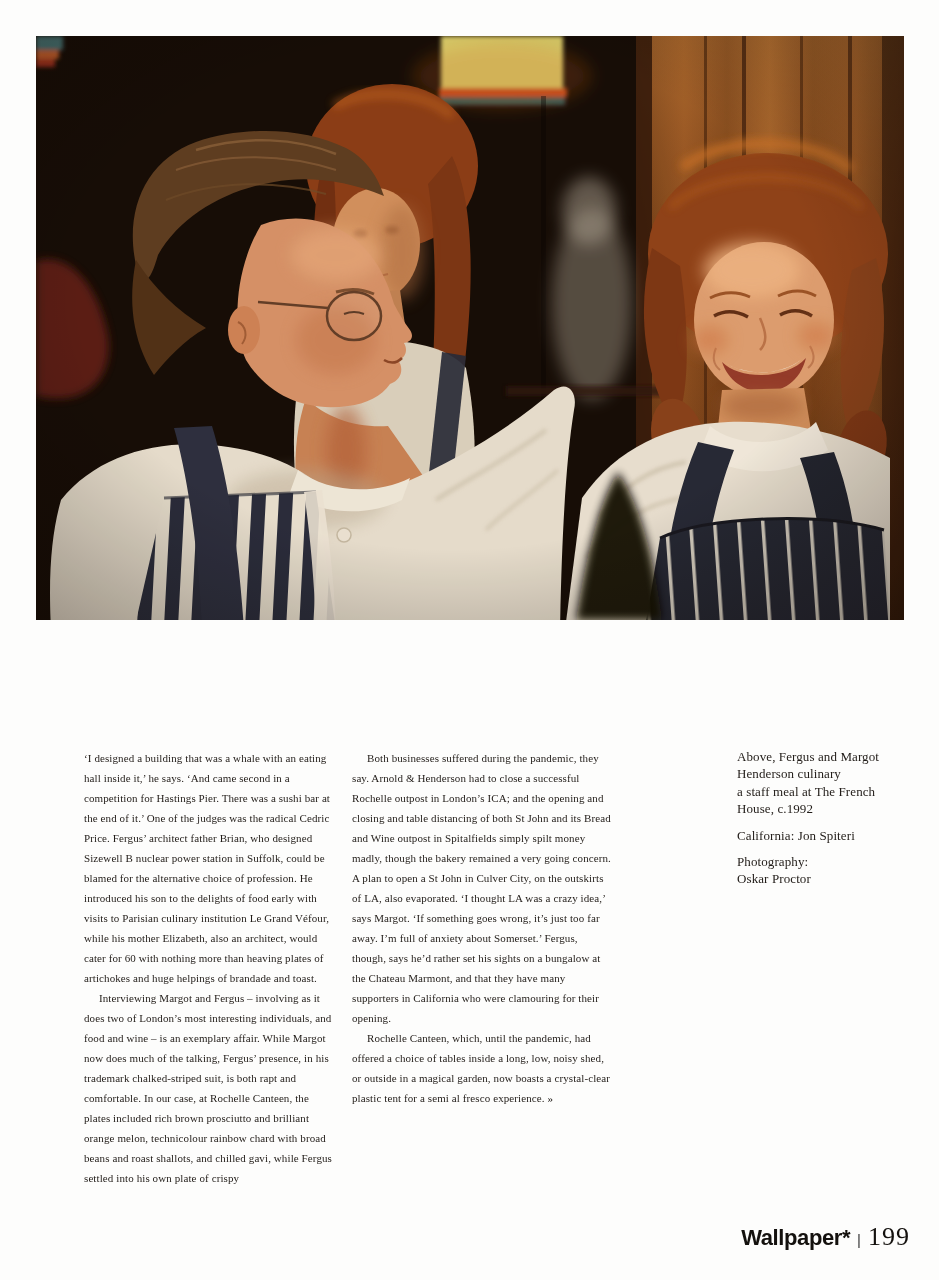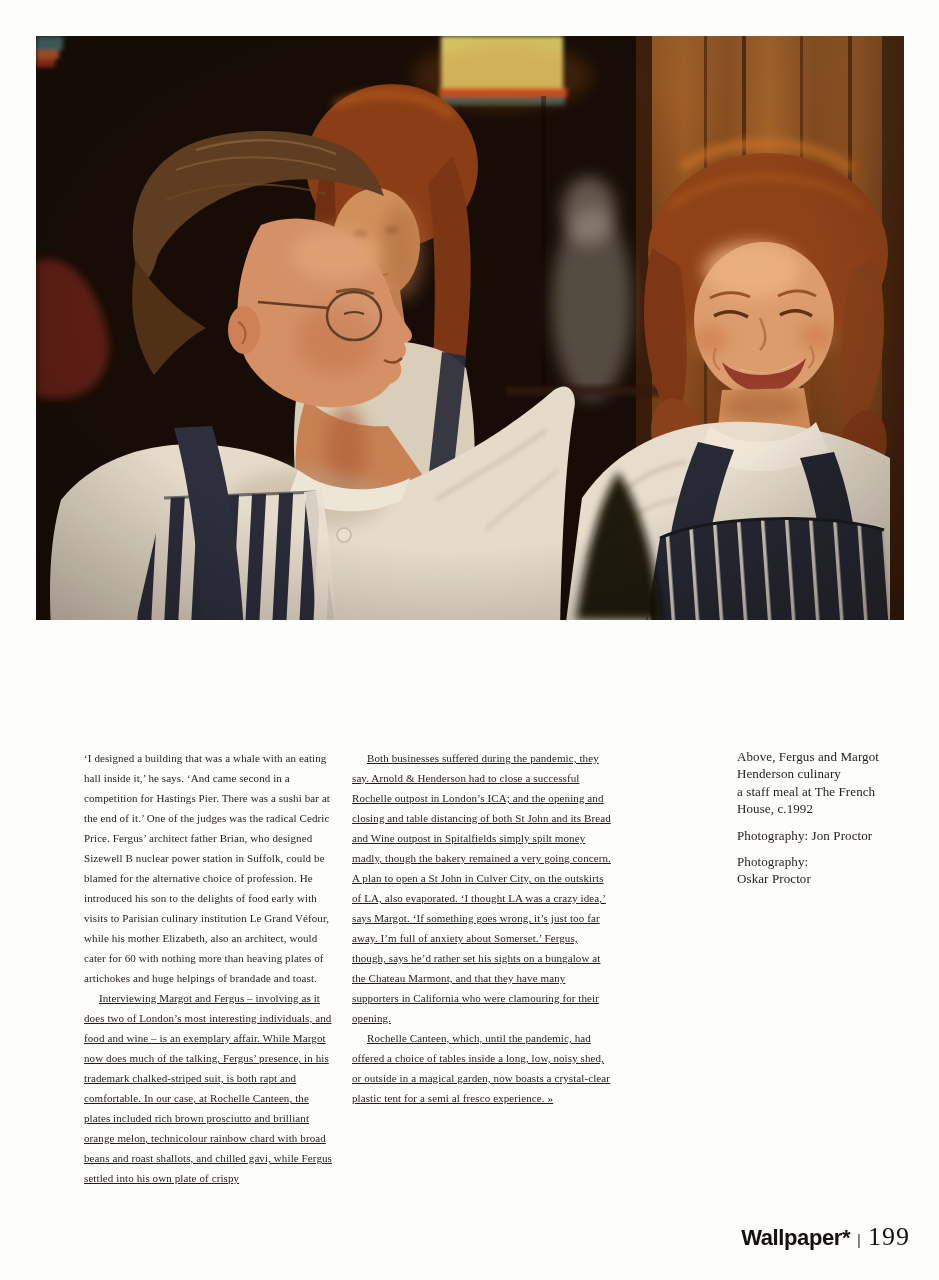--- a/index.html
+++ b/index.html
@@ -2,21 +2,21 @@
 <html><head>
 <meta charset="utf-8">
 <style>
   html,body{margin:0;padding:0;background:#e8e8e8;}
   .page{position:relative;width:939px;height:1280px;background:#fdfdfc;margin:0 auto;overflow:hidden;font-family:"Liberation Serif",serif;}
   .photo{position:absolute;left:36px;top:36px;width:868px;height:584px;margin:0;overflow:hidden;background:#0f0905;}
   .photo svg{display:block;width:100%;height:100%;}
   .article{position:absolute;left:0;top:748px;width:939px;}
   .col{position:absolute;top:0;color:#211c18;}
   .col p{margin:0;font-size:11px;line-height:20px;letter-spacing:.1px;}
-  .col p.indent{text-indent:15px;text-decoration:underline;}
+  .col p.indent{text-indent:15px;}
   .col1{left:84px;width:254px;}
   .col2{left:352px;width:260px;}
   .col3{left:737px;width:178px;}
   .col3 p{margin:0 0 9px;white-space:pre-line;font-size:13px;line-height:17.4px;}
   .footer{position:absolute;top:1222px;right:29px;display:flex;align-items:baseline;color:#14110e;}
   .brand{font-family:"Liberation Sans",sans-serif;font-weight:bold;font-size:22px;letter-spacing:-.4px;}
   .divider{font-family:"Liberation Sans",sans-serif;font-weight:300;font-size:15px;color:#3a3a3a;margin:0 7px;}
   .pagenum{font-family:"Liberation Serif",serif;font-size:26px;letter-spacing:1px;}
 </style>
 </head>
@@ -193,21 +193,21 @@
     </div>
     <div class="col col2">
       <p class="indent">Both businesses suffered during the pandemic, they say. Arnold &amp; Henderson had to close a successful Rochelle outpost in London’s ICA; and the opening and closing and table distancing of both St John and its Bread and Wine outpost in Spitalfields simply spilt money madly, though the bakery remained a very going concern. A plan to open a St John in Culver City, on the outskirts of LA, also evaporated. ‘I thought LA was a crazy idea,’ says Margot. ‘If something goes wrong, it’s just too far away. I’m full of anxiety about Somerset.’ Fergus, though, says he’d rather set his sights on a bungalow at the Chateau Marmont, and that they have many supporters in California who were clamouring for their opening.</p>
       <p class="indent">Rochelle Canteen, which, until the pandemic, had offered a choice of tables inside a long, low, noisy shed, or outside in a magical garden, now boasts a crystal-clear plastic tent for a semi al fresco experience. »</p>
     </div>
     <aside class="col col3">
       <p>Above, Fergus and Margot
 Henderson culinary
 a staff meal at The French
 House, c.1992</p>
-      <p>Photography: Jon Proctor</p>
+      <p>California: Jon Spiteri</p>
       <p>Photography:
 Oskar Proctor</p>
     </aside>
   </div>
 
   <footer class="footer">
     <span class="brand">Wallpaper*</span>
     <span class="divider">|</span>
     <span class="pagenum">199</span>
   </footer>

